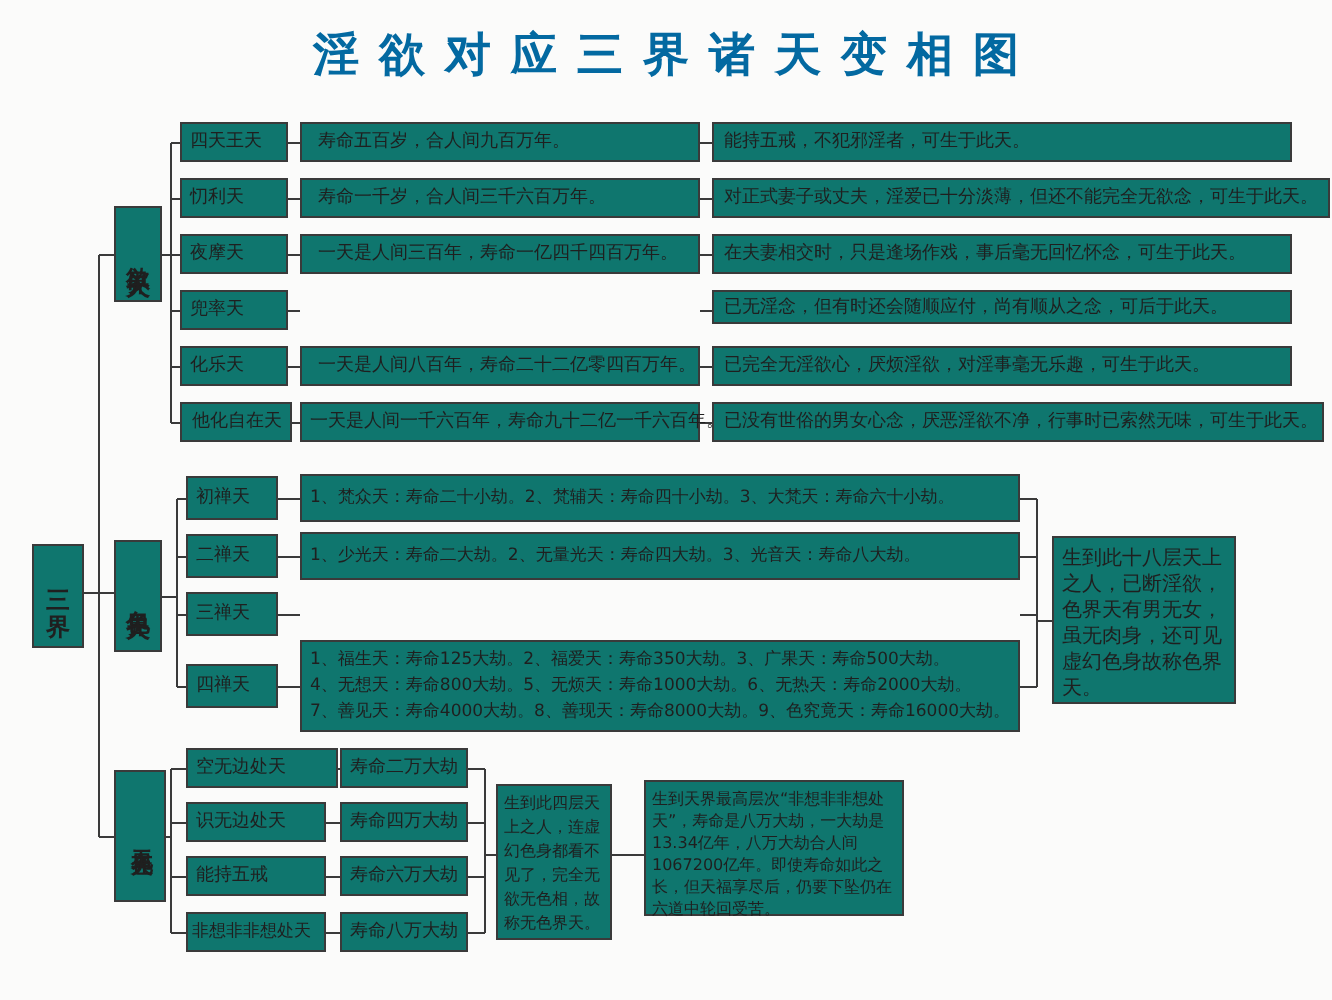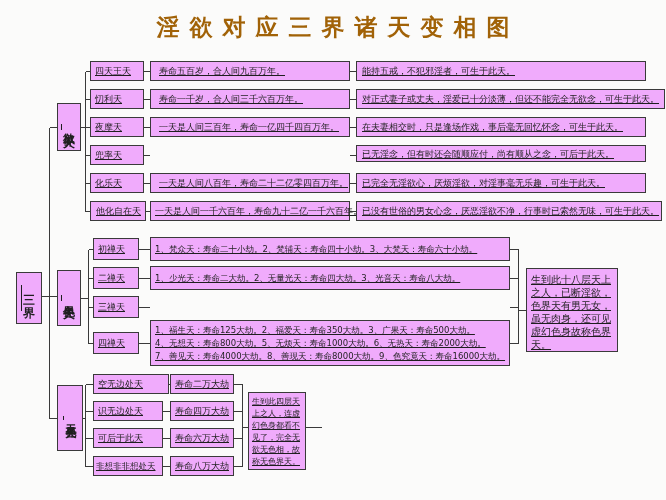--- a/index.html
+++ b/index.html
@@ -14,31 +14,30 @@
     font-family:"DejaVu Sans","Liberation Sans",sans-serif;
     color:var(--text);
     position:relative;overflow:hidden;
   }
   .stage{position:absolute;inset:0;}
   .title{
     position:absolute;top:12px;left:0;width:666px;
     margin:0;text-align:center;
     font-size:23px;font-weight:bold;
     letter-spacing:10px;text-indent:10px;
-    color:#a16207;
+    color:#0369a1;
   }
   .box{
     position:absolute;
     border:1px solid var(--line);
-    background:#f0abfc;
+    background:#0f766e;
     box-sizing:border-box;
     display:flex;align-items:center;
     font-size:9px;line-height:12px;
     white-space:nowrap;
-    text-decoration:underline;
   }
   .vlabel{
     writing-mode:vertical-rl;
     text-orientation:upright;
     justify-content:center;
     font-weight:bold;
     font-size:12px;
     letter-spacing:2px;
     white-space:normal;
   }
@@ -151,22 +150,23 @@
   </div>
 
   <div class="box para" style="left:526px;top:268px;width:92px;height:84px">生到此十八层天上之人，已断淫欲，色界天有男无女，虽无肉身，还可见虚幻色身故称色界天。</div>
 
   <div class="box namebox" style="left:93px;top:374px;width:76px;height:20px">空无边处天</div>
   <div class="box namebox" style="left:170px;top:374px;width:64px;height:20px">寿命二万大劫</div>
 
   <div class="box namebox" style="left:93px;top:401px;width:70px;height:20px">识无边处天</div>
   <div class="box namebox" style="left:170px;top:401px;width:64px;height:20px">寿命四万大劫</div>
 
-  <div class="box namebox" style="left:93px;top:428px;width:70px;height:20px">可后于此天</div>
+  <div class="box namebox" style="left:93px;top:428px;width:70px;height:20px">能持五戒</div>
   <div class="box namebox" style="left:170px;top:428px;width:64px;height:20px">寿命六万大劫</div>
 
   <div class="box namebox" style="left:93px;top:456px;width:70px;height:20px;font-size:8.5px;padding-left:2px">非想非非想处天</div>
   <div class="box namebox" style="left:170px;top:456px;width:64px;height:20px">寿命八万大劫</div>
 
   <div class="box para para-sm" style="left:248px;top:392px;width:58px;height:78px">生到此四层天上之人，连虚幻色身都看不见了，完全无欲无色相，故称无色界天。</div>
 
+  <div class="box para para-xs" style="left:322px;top:390px;width:130px;height:68px">生到天界最高层次“非想非非想处天”，寿命是八万大劫，一大劫是13.34亿年，八万大劫合人间1067200亿年。即使寿命如此之长，但天福享尽后，仍要下坠仍在六道中轮回受苦。</div>
 
 </div>
 
 </body></html>

